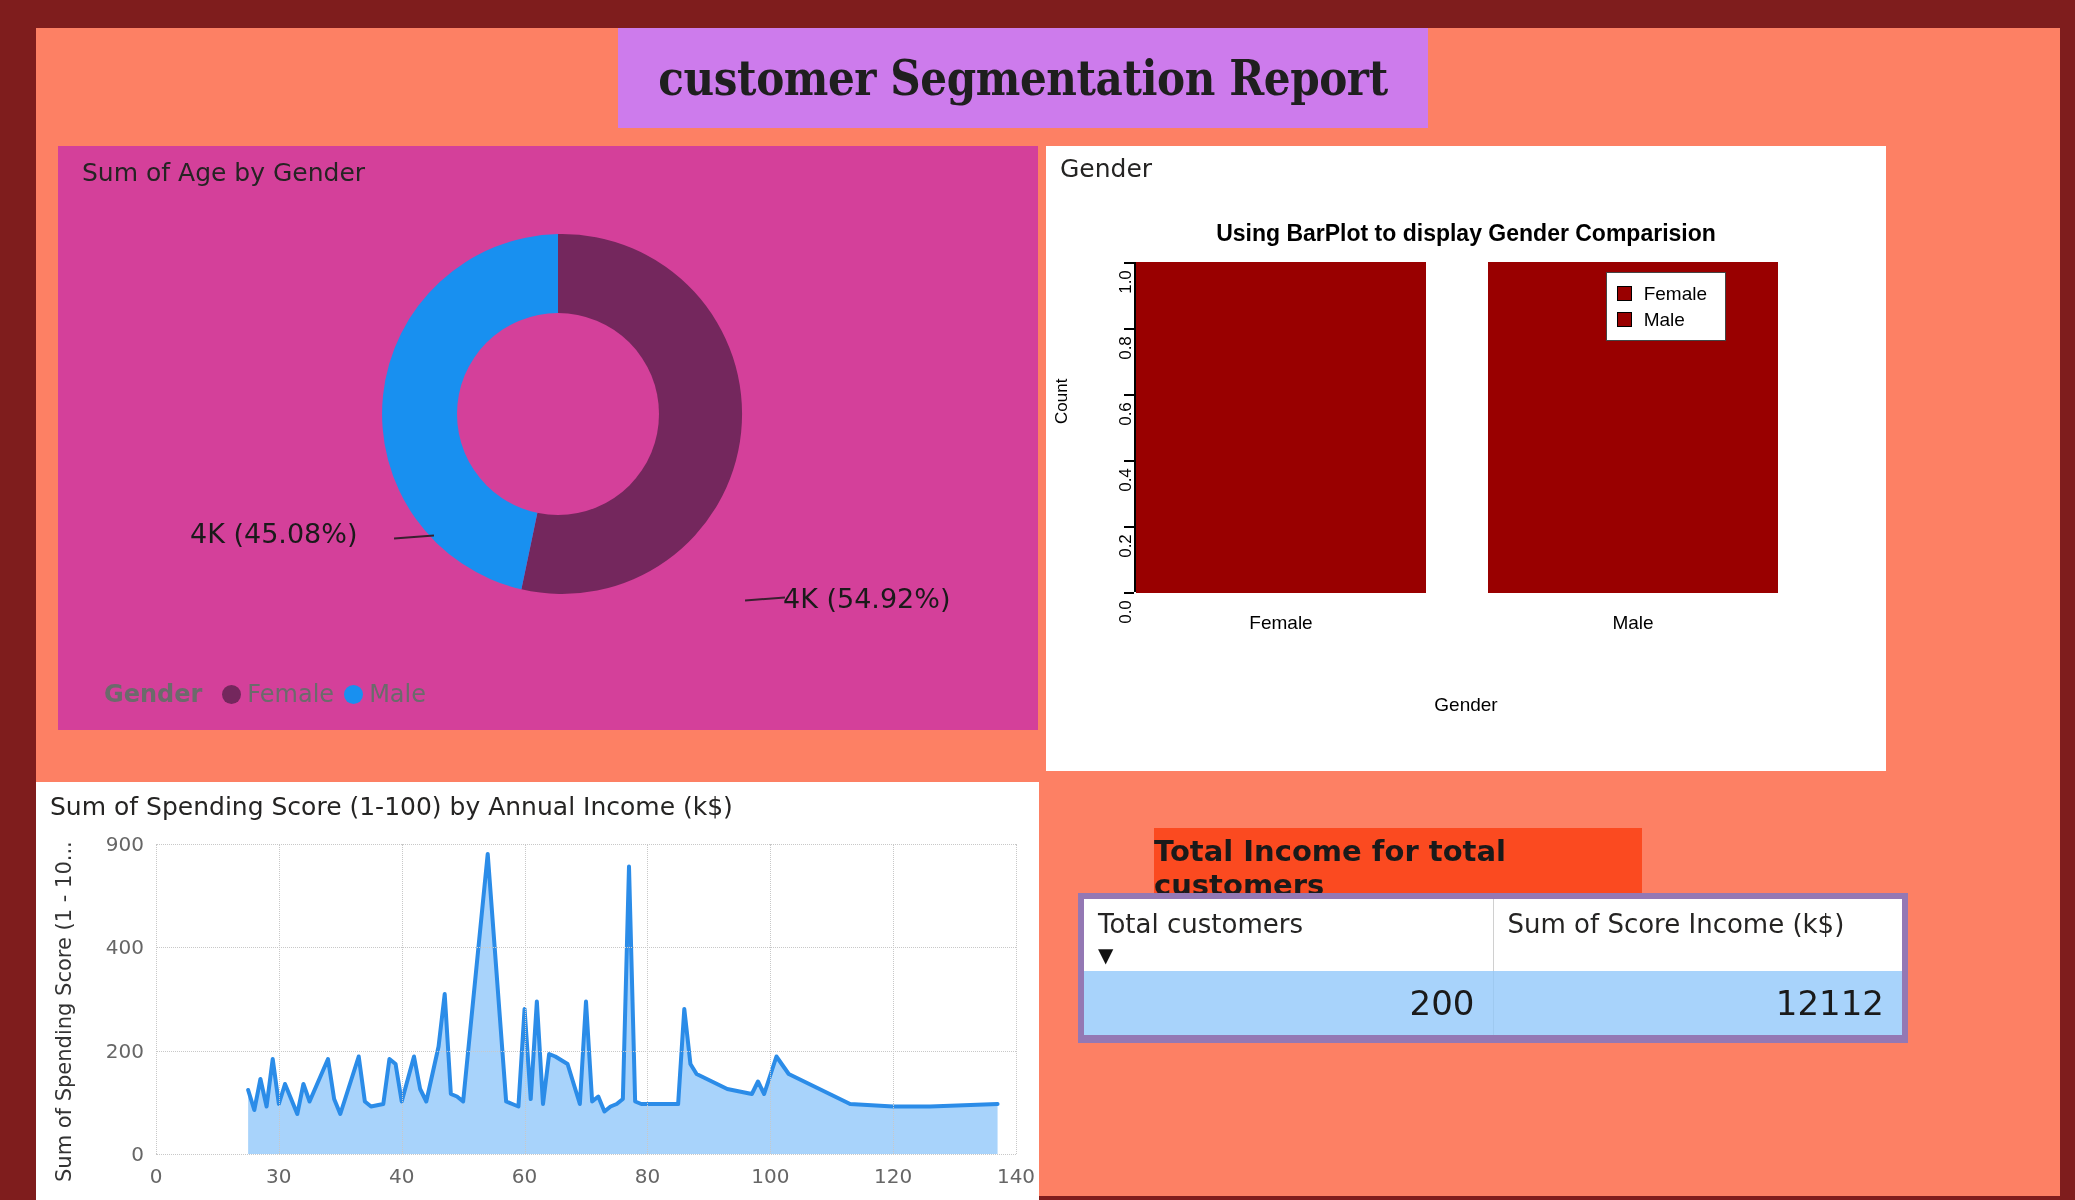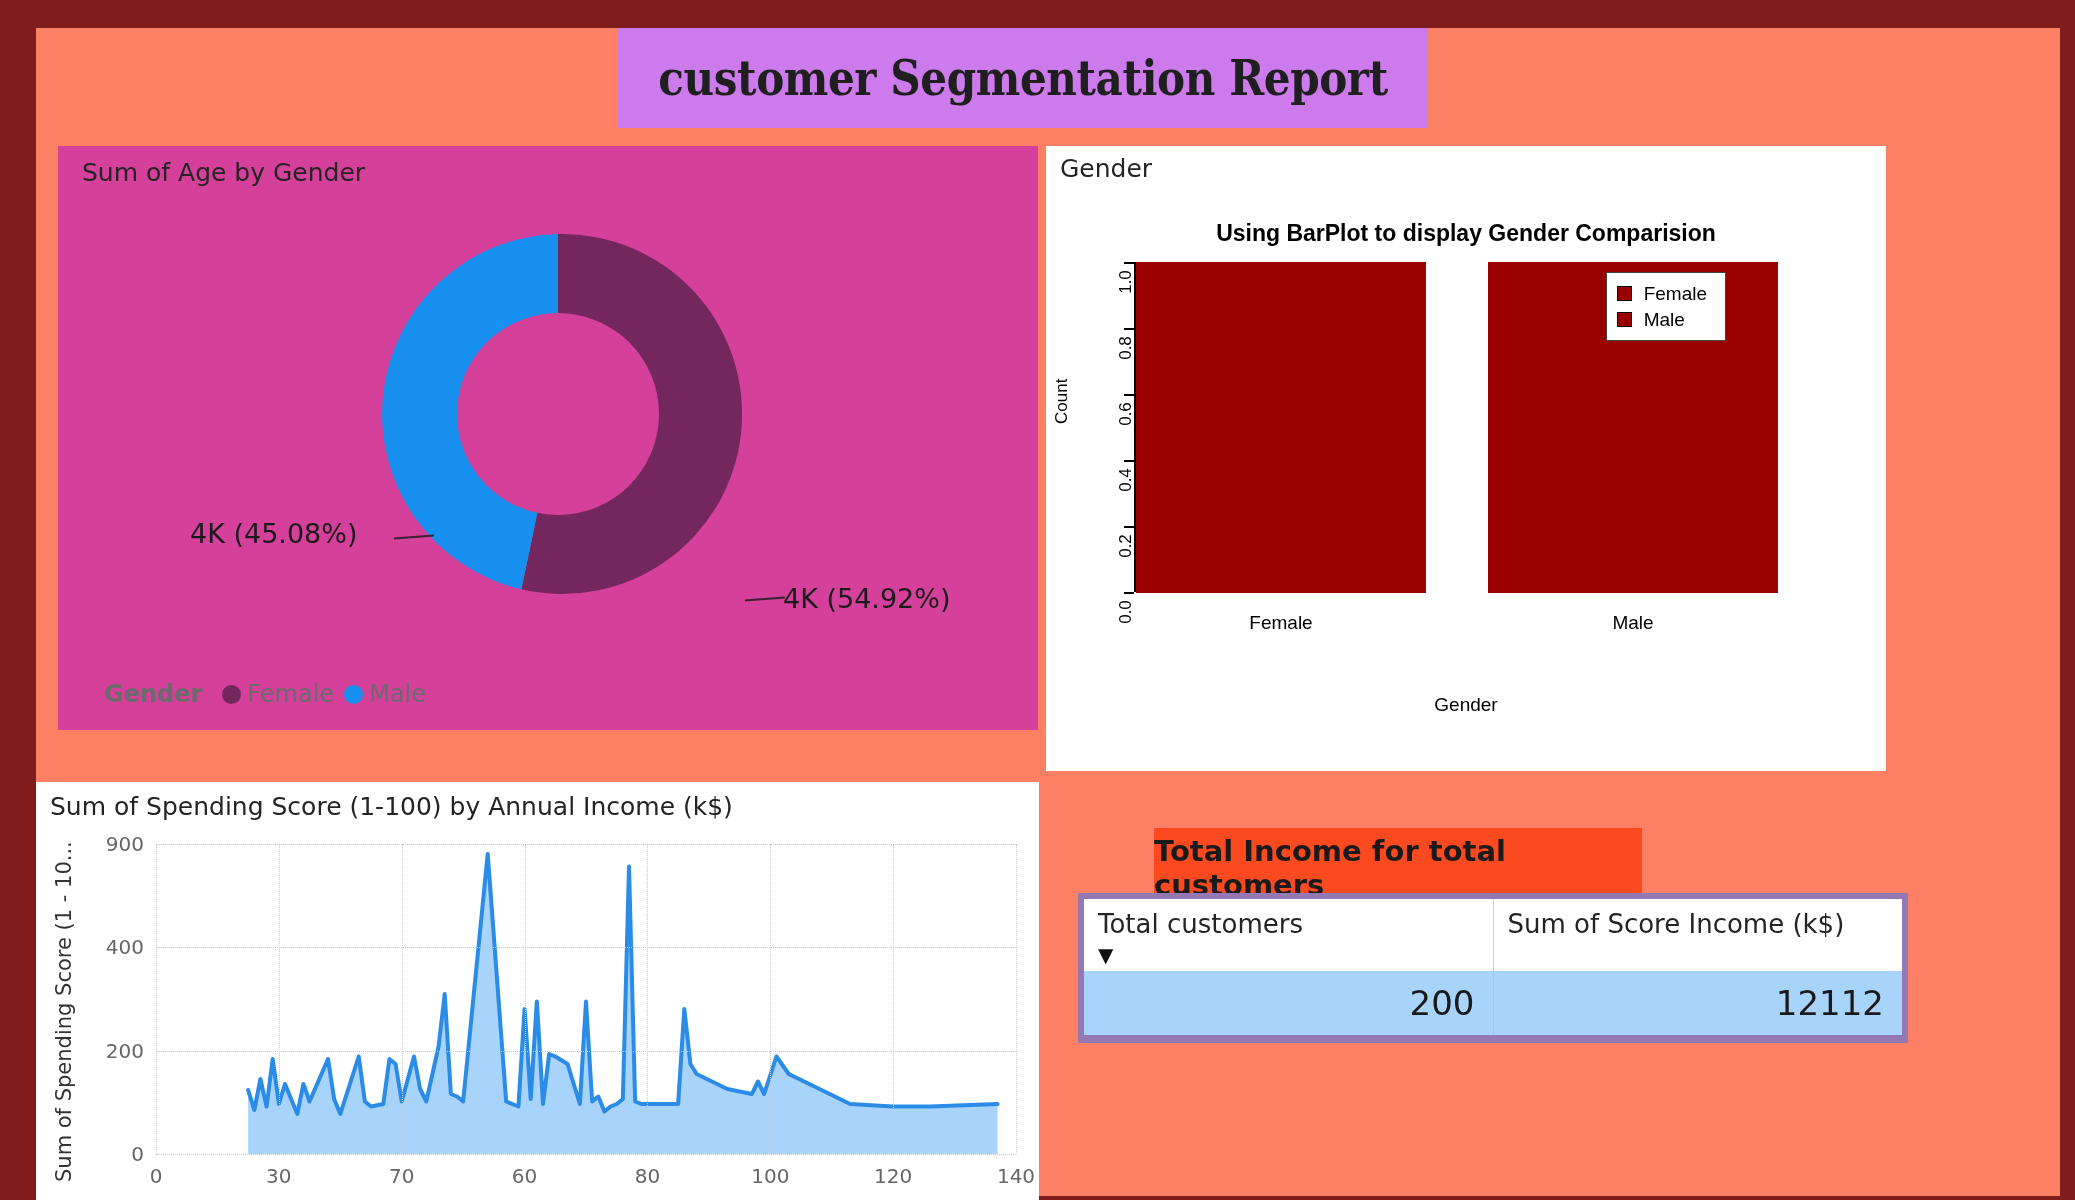--- a/index.html
+++ b/index.html
@@ -309,21 +309,21 @@
           <path id="area-line" fill="none" stroke="#2b8ce8" stroke-width="4" stroke-linejoin="round" stroke-linecap="round" d="M 92.14 246.00 L 98.29 266.00 L 104.43 235.00 L 110.57 262.50 L 116.71 215.00 L 122.86 260.00 L 129.00 240.00 L 141.29 270.00 L 147.43 240.00 L 153.57 257.50 L 172.00 215.00 L 178.14 255.00 L 184.29 270.00 L 202.71 212.50 L 208.86 257.50 L 215.00 262.50 L 227.29 260.00 L 233.43 215.00 L 239.57 220.00 L 245.71 257.50 L 258.00 212.50 L 264.14 245.00 L 270.29 257.50 L 282.57 202.50 L 288.71 150.00 L 294.86 250.00 L 301.00 252.50 L 307.14 257.50 L 331.71 10.00 L 350.14 257.50 L 356.29 260.00 L 362.43 262.50 L 368.57 165.00 L 374.71 255.00 L 380.86 157.50 L 387.00 260.00 L 393.14 210.00 L 399.29 212.50 L 411.57 220.00 L 423.86 260.00 L 430.00 157.50 L 436.14 257.50 L 442.29 252.50 L 448.43 267.50 L 454.57 262.50 L 460.71 260.00 L 466.86 255.00 L 473.00 22.50 L 479.14 257.50 L 485.29 260.00 L 497.57 260.00 L 522.14 260.00 L 528.29 165.00 L 534.43 220.00 L 540.57 230.00 L 571.29 245.00 L 595.86 250.00 L 602.00 237.50 L 608.14 250.00 L 620.43 212.50 L 632.71 230.00 L 694.14 260.00 L 737.14 262.50 L 774.00 262.50 L 841.57 260.00"></path>
         </svg>
 
         <span class="ytick" style="top:0%">900</span>
         <span class="ytick" style="top:33.33%">400</span>
         <span class="ytick" style="top:66.67%">200</span>
         <span class="ytick" style="top:100%">0</span>
 
         <span class="xtick" style="left:0%">0</span>
         <span class="xtick" style="left:14.285%">30</span>
-        <span class="xtick" style="left:28.57%">70</span>
+        <span class="xtick" style="left:28.57%">40</span>
         <span class="xtick" style="left:42.857%">60</span>
         <span class="xtick" style="left:57.14%">80</span>
         <span class="xtick" style="left:71.43%">100</span>
         <span class="xtick" style="left:85.71%">120</span>
         <span class="xtick" style="left:100%">140</span>
       </div>
 
     </div>
 
     <div class="kpi-header">

